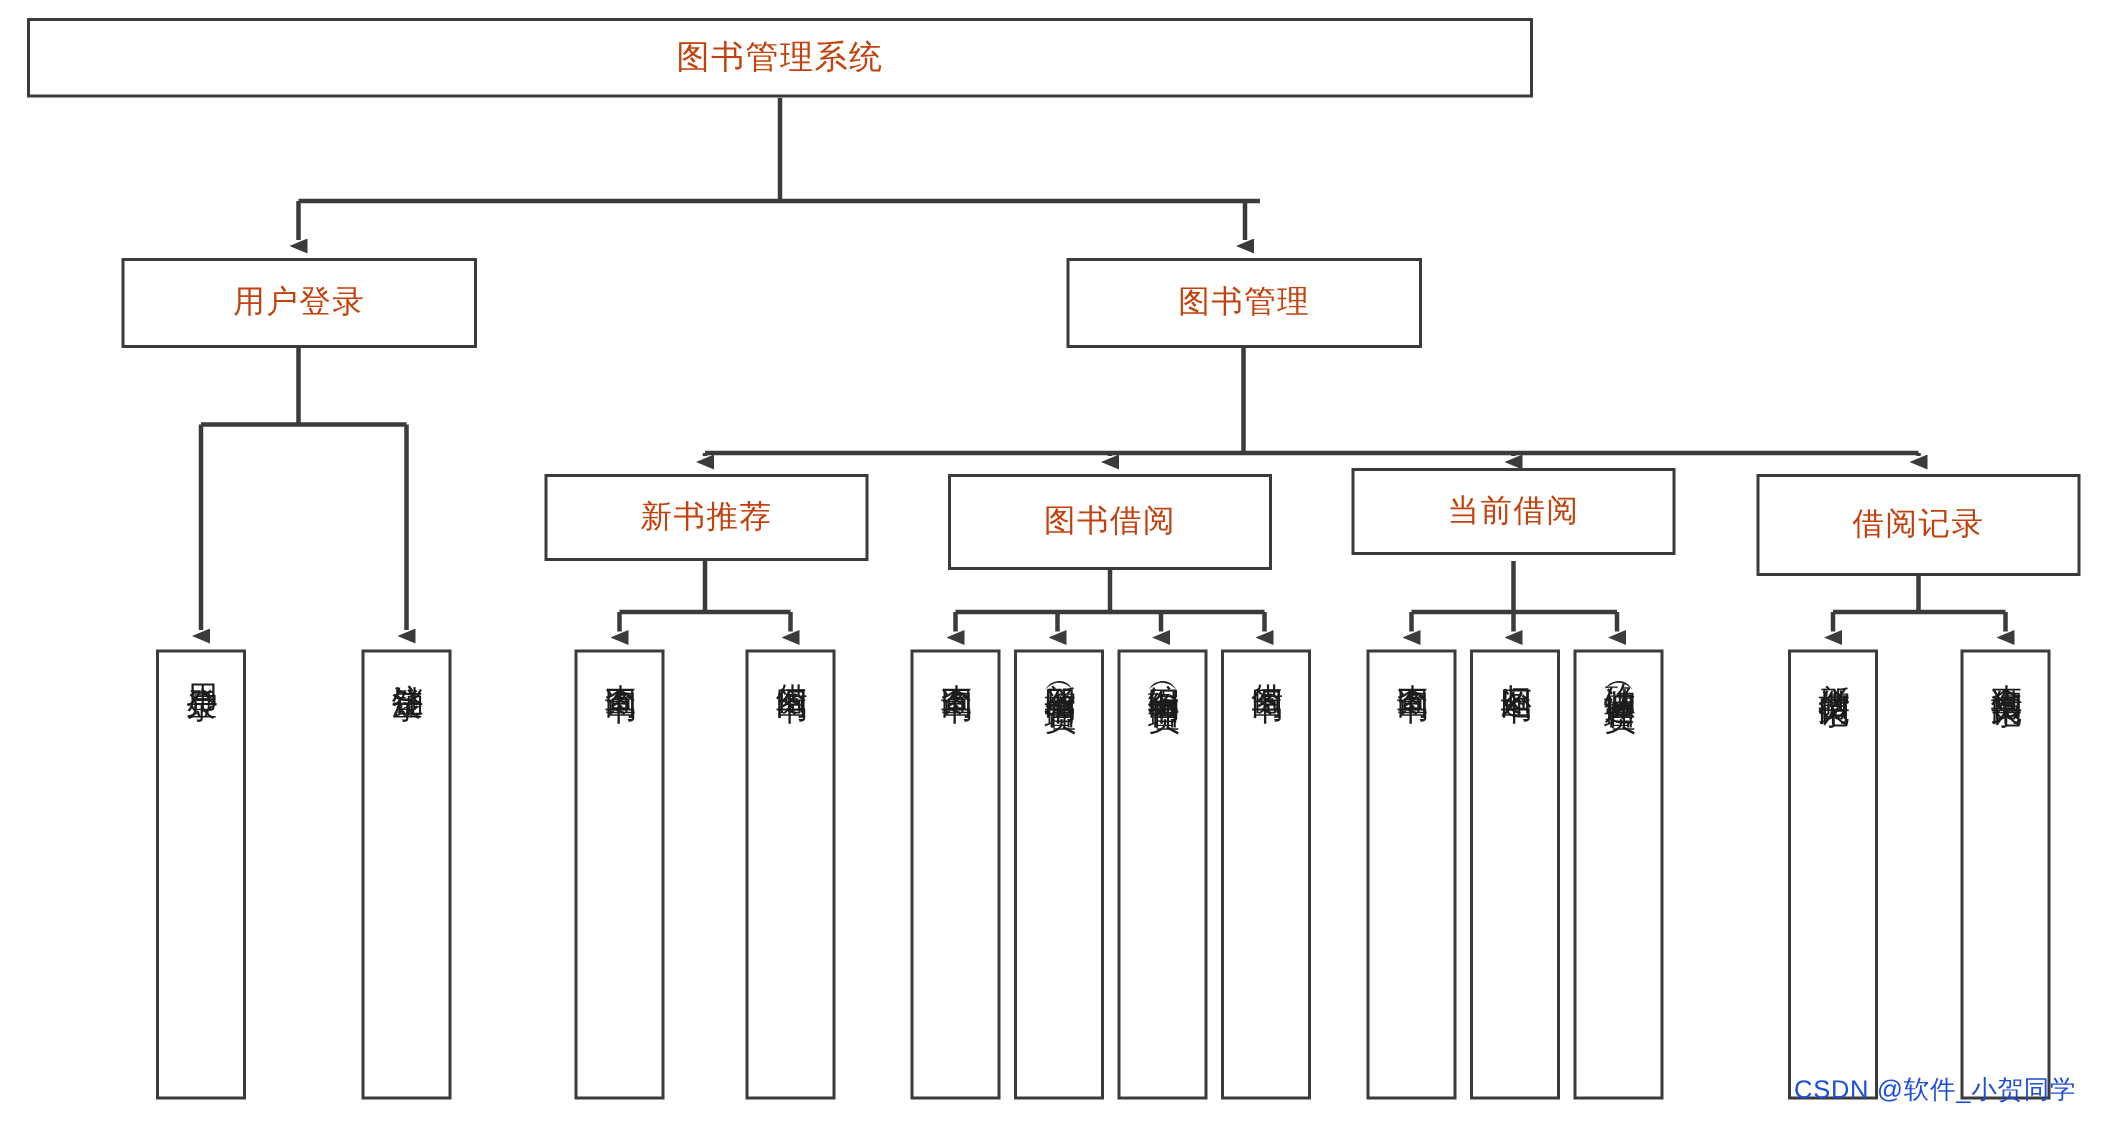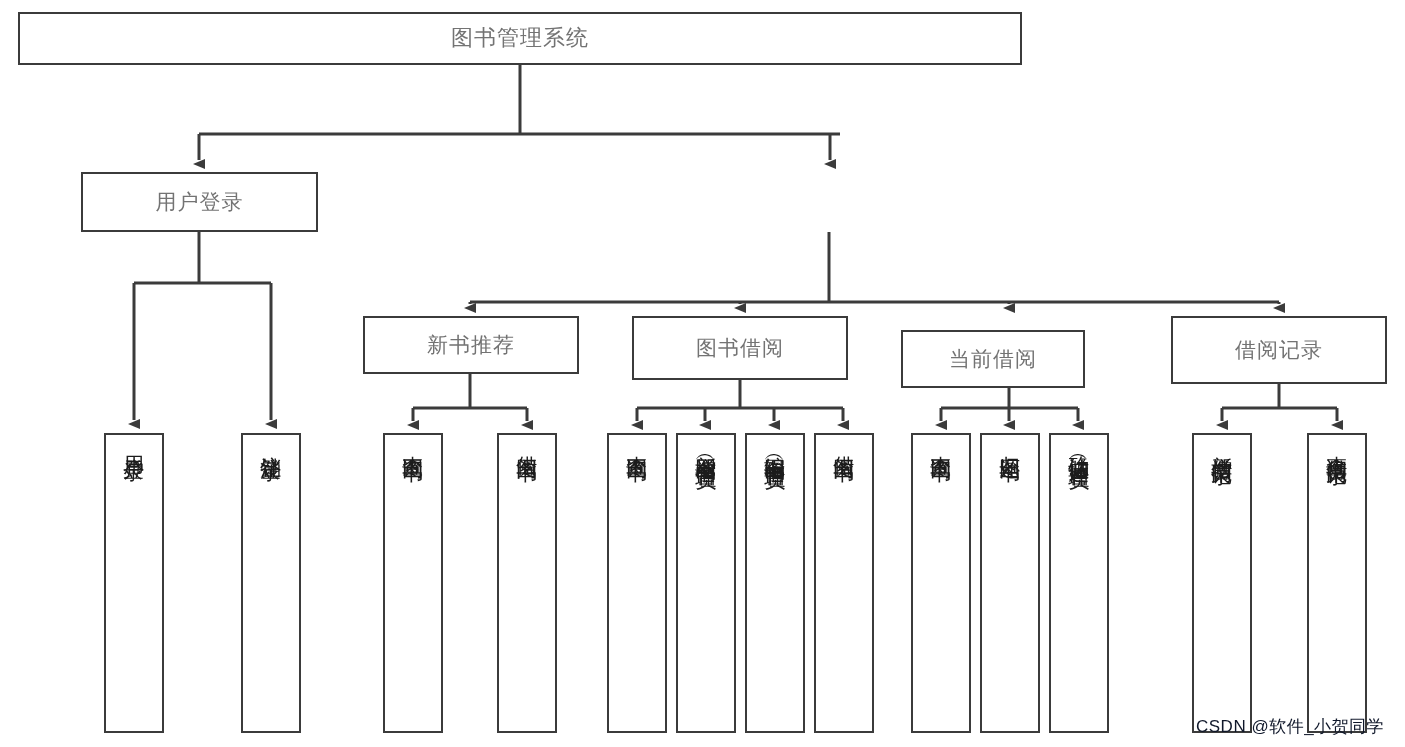--- a/index.html
+++ b/index.html
@@ -32,21 +32,21 @@
     box-sizing: border-box;
     background: #ffffff;
     border: 2px solid #3b3b3b;
     display: flex;
     align-items: center;
     justify-content: center;
     overflow: hidden;
   }
   .node.horiz .label {
     font-size: 21px;
-    color: #737373;
+    color: #c2410c;
     letter-spacing: 1px;
     line-height: 1.1;
     white-space: nowrap;
     text-align: left;
   }
   .node.vert {
     align-items: flex-start;
     justify-content: center;
     padding-top: 4px;
   }
@@ -59,21 +59,21 @@
     text-orientation: upright;
     white-space: nowrap;
     letter-spacing: 2px;
   }
   .node.title .label {
     font-size: 22px;
   }
   .watermark {
     position: absolute;
     font-size: 17px;
-    color: #0f172a;
+    color: #1d4ed8;
     white-space: nowrap;
     letter-spacing: 0.5px;
   }
 </style>
 </head>
 <body>
 
 <div id="canvas">
 
   <svg class="wires" viewBox="0 0 1405 747" xmlns="http://www.w3.org/2000/svg">
@@ -126,28 +126,31 @@
     </g>
   </svg>
 
   <div class="node horiz title" style="left:18px; top:12px; width:1004px; height:53px;">
     <span class="label">图书管理系统</span>
   </div>
 
   <div class="node horiz" style="left:81px; top:172px; width:237px; height:60px;">
     <span class="label">用户登录</span>
   </div>
+  <div class="node horiz" style="left:711px; top:172px; width:237px; height:60px;">
+    <span class="label">图书管理</span>
+  </div>
 
   <div class="node horiz" style="left:363px; top:316px; width:216px; height:58px;">
     <span class="label">新书推荐</span>
   </div>
   <div class="node horiz" style="left:632px; top:316px; width:216px; height:64px;">
     <span class="label">图书借阅</span>
   </div>
-  <div class="node horiz" style="left:901px; top:330px; width:184px; height:58px;">
+  <div class="node horiz" style="left:901px; top:312px; width:216px; height:58px;">
     <span class="label">当前借阅</span>
   </div>
   <div class="node horiz" style="left:1171px; top:316px; width:216px; height:68px;">
     <span class="label">借阅记录</span>
   </div>
 
   <div class="node vert" style="left:104px; top:433px; width:60px; height:300px;">
     <span class="label">用户登录</span>
   </div>
   <div class="node vert" style="left:241px; top:433px; width:60px; height:300px;">

